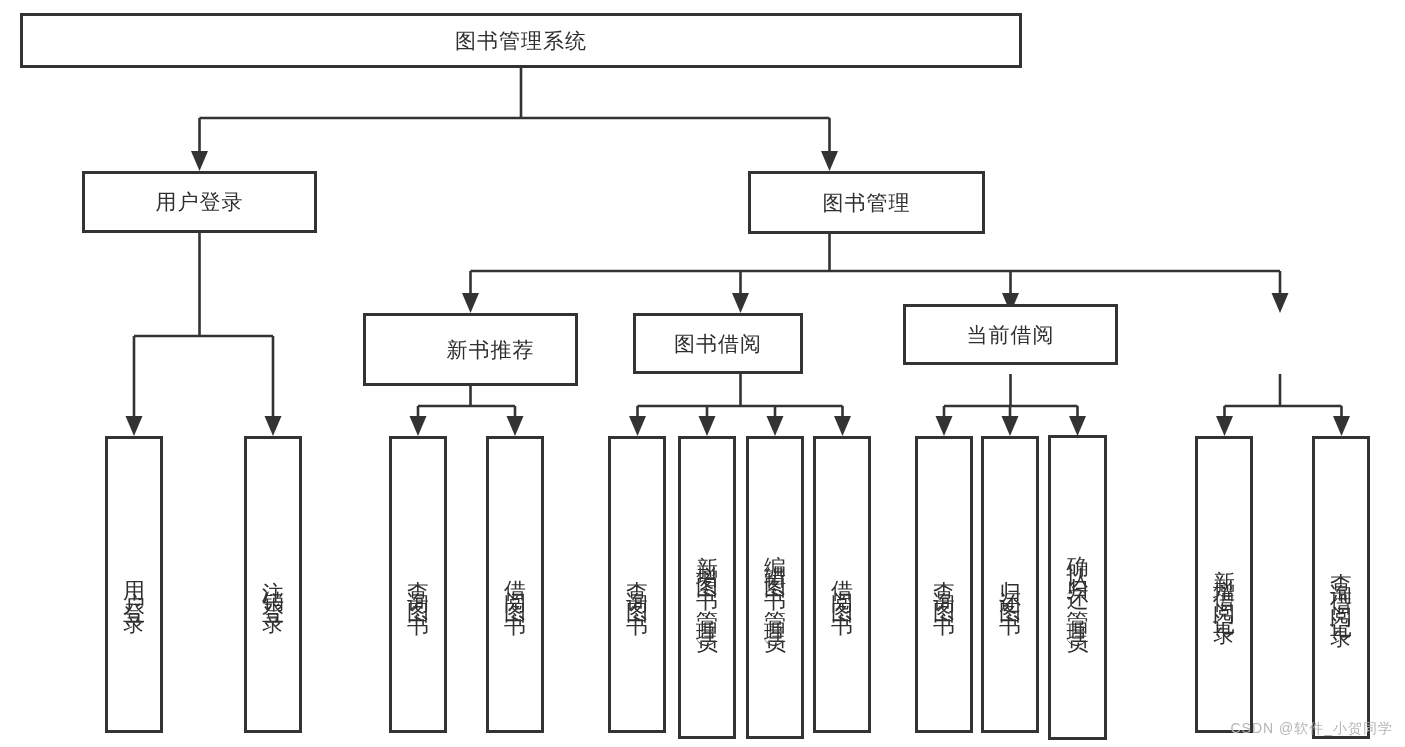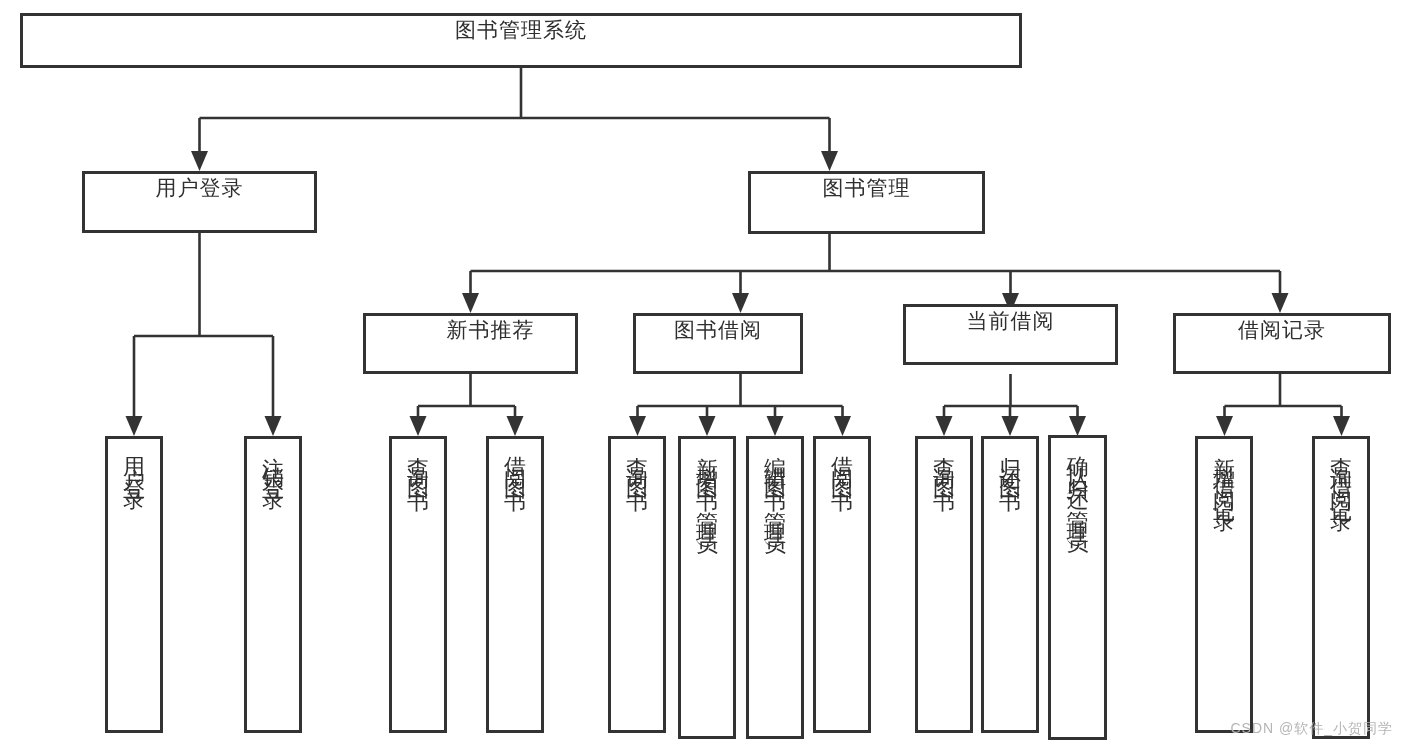--- a/index.html
+++ b/index.html
@@ -31,20 +31,21 @@
   #wires polygon{
     fill:var(--line);
     stroke:none;
   }
   .box{
     position:absolute;
     box-sizing:border-box;
     border:3px solid var(--line);
     background:#ffffff;
     display:flex;
+    align-items:center;
     justify-content:center;
     color:var(--text);
   }
   .hbox{
     font-size:21px;
     letter-spacing:1px;
   }
   .vbox span{
     writing-mode:vertical-rl;
     text-orientation:mixed;
@@ -112,31 +113,28 @@
     <span>图书管理系统</span>
   </div>
 
   <div class="box hbox" style="left:82px;top:171px;width:235px;height:62px;">
     <span>用户登录</span>
   </div>
   <div class="box hbox" style="left:748px;top:171px;width:237px;height:63px;">
     <span>图书管理</span>
   </div>
 
-  <div class="box hbox" style="left:363px;top:313px;width:215px;height:61px;padding-left:40px;">
+  <div class="box hbox" style="left:363px;top:313px;width:215px;height:73px;padding-left:40px;">
     <span>新书推荐</span>
   </div>
   <div class="box hbox" style="left:633px;top:313px;width:170px;height:61px;">
     <span>图书借阅</span>
   </div>
   <div class="box hbox" style="left:903px;top:304px;width:215px;height:61px;">
     <span>当前借阅</span>
-  </div>
-  <div class="box hbox" style="left:1173px;top:313px;width:218px;height:61px;">
-    <span>借阅记录</span>
   </div>
 
   <div class="box vbox" style="left:105px;top:436px;width:58px;height:297px;">
     <span>用户登录</span>
   </div>
   <div class="box vbox" style="left:244px;top:436px;width:58px;height:297px;">
     <span>注销登录</span>
   </div>
 
   <div class="box vbox" style="left:389px;top:436px;width:58px;height:297px;">

